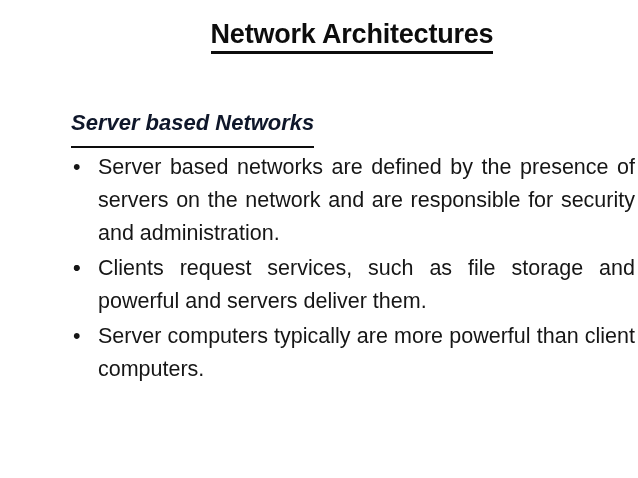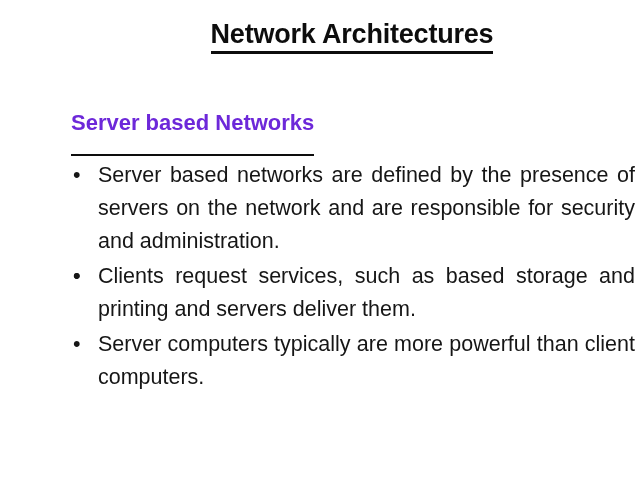--- a/index.html
+++ b/index.html
@@ -51,25 +51,26 @@
     left: 36px;
     top: 108px;
     width: 566px;
   }
 
   .subhead {
     display: inline-block;
     font-size: 22px;
     font-weight: bold;
     line-height: 30px;
-    color: #6d28d9;
+    color: #0f172a;
     border-bottom: 2px solid #0d0d0d;
-    padding-bottom: 16px;
+    padding-bottom: 8px;
     margin: 0 0 3px 2px;
     white-space: nowrap;
+    font-style: italic;
   }
 
   .bullet-list {
     list-style: none;
     margin: 0;
     padding: 0;
   }
 
   .bullet-item {
     position: relative;
@@ -116,21 +117,21 @@
     <ul class="bullet-list">
       <li class="bullet-item">
         <span class="dot">•</span>
         <span class="text">Server based networks are defined by the presence of servers on the network and are responsible for security and administration.</span>
       </li>
       <li class="bullet-item">
         <span class="dot">•</span>
       </li>
       <li class="bullet-item">
         <span class="dot">•</span>
-        <span class="text">Clients request services, such as based storage and printing and servers deliver them.</span>
+        <span class="text">Clients request services, such as file storage and powerful and servers deliver them.</span>
       </li>
       <li class="bullet-item">
         <span class="dot">•</span>
         <span class="text">Server computers typically are more powerful than client computers.</span>
       </li>
     </ul>
 
   </div>
 </div>
 

